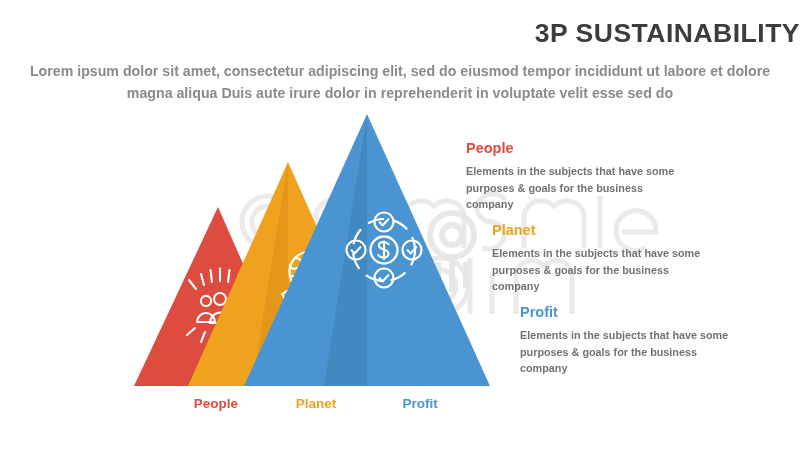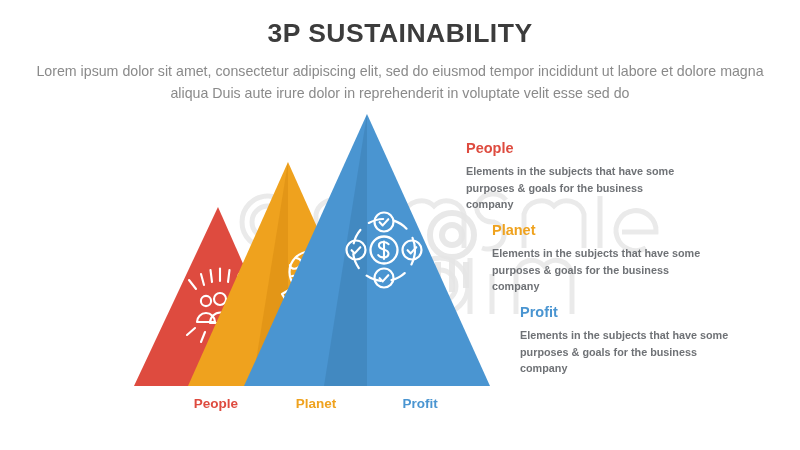--- a/index.html
+++ b/index.html
@@ -22,30 +22,31 @@
     width: 800px;
     text-align: center;
   }
   #page-title {
     font-size: 26.5px;
     font-weight: bold;
     letter-spacing: 0.5px;
     color: #3c3c3c;
     text-transform: uppercase;
     line-height: 1.2;
+    text-align: right;
   }
   #page-subtitle {
     margin-top: 10px;
     font-size: 14.2px;
     color: #8a8a8a;
     line-height: 1.55;
     width: 760px;
     margin-left: auto;
     margin-right: auto;
-    font-weight: 400;
+    font-weight: 700;
   }
 
   
   #pyramid-group {
     position: absolute;
     left: 0; top: 0;
     width: 800px; height: 450px;
     pointer-events: none;
   }
   #pyramid-group svg { display: block; }

